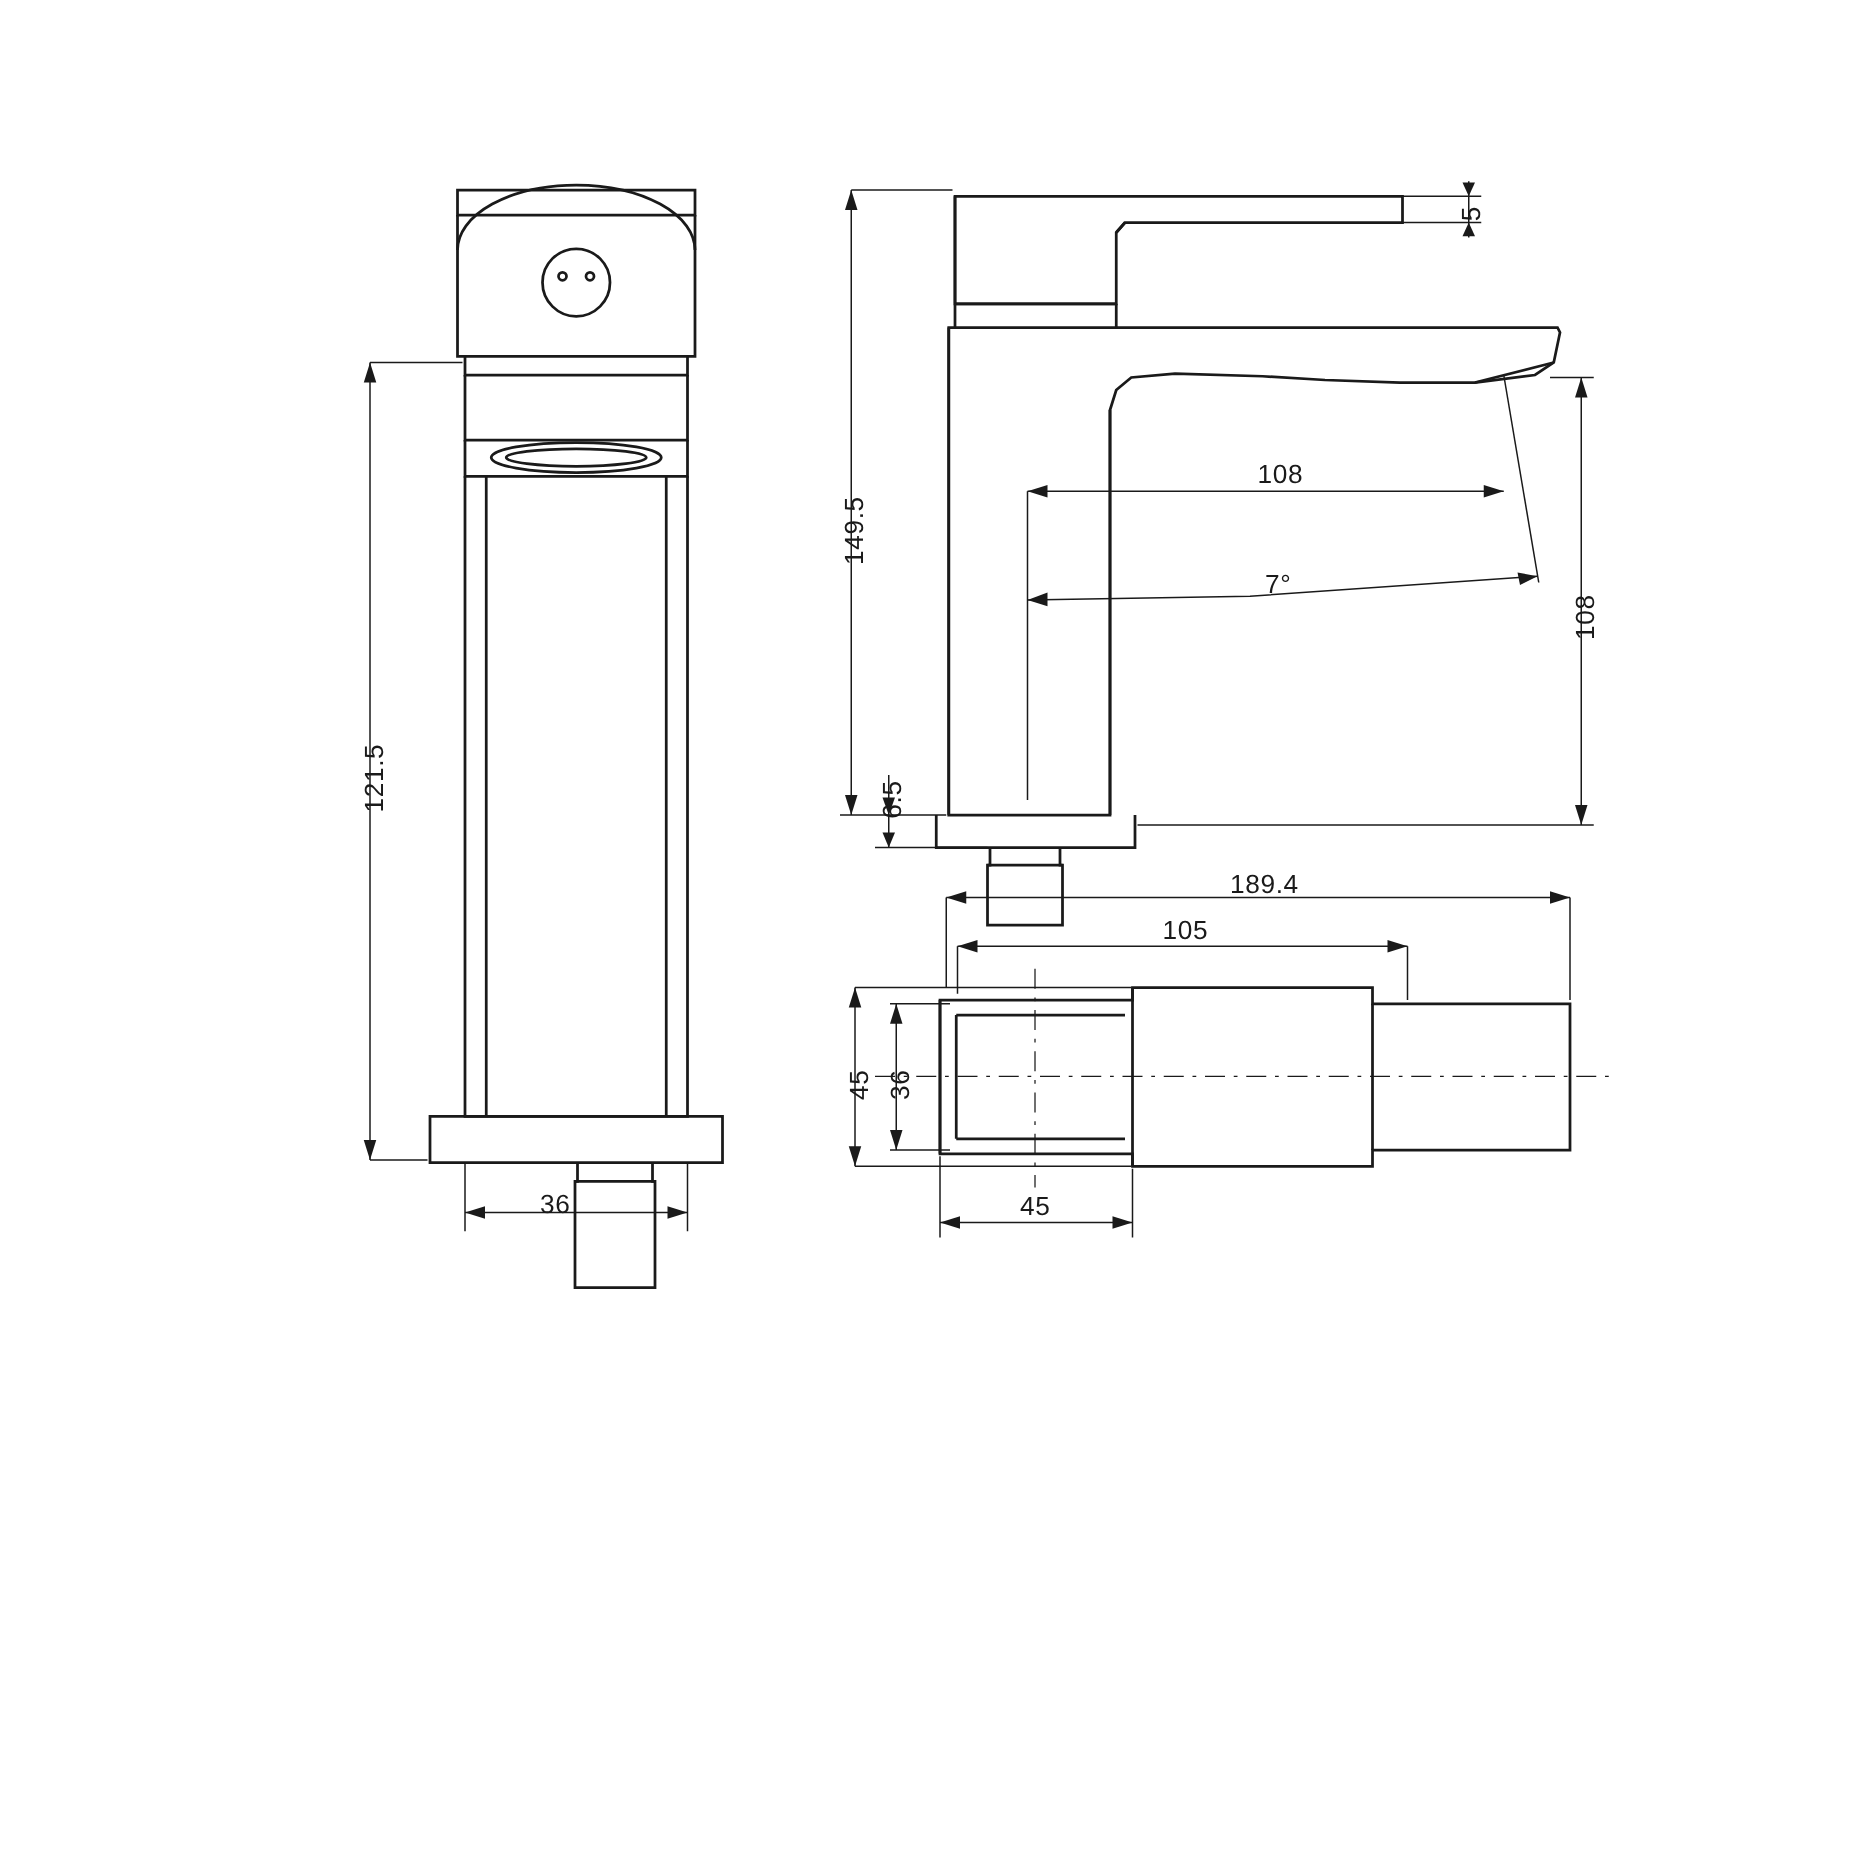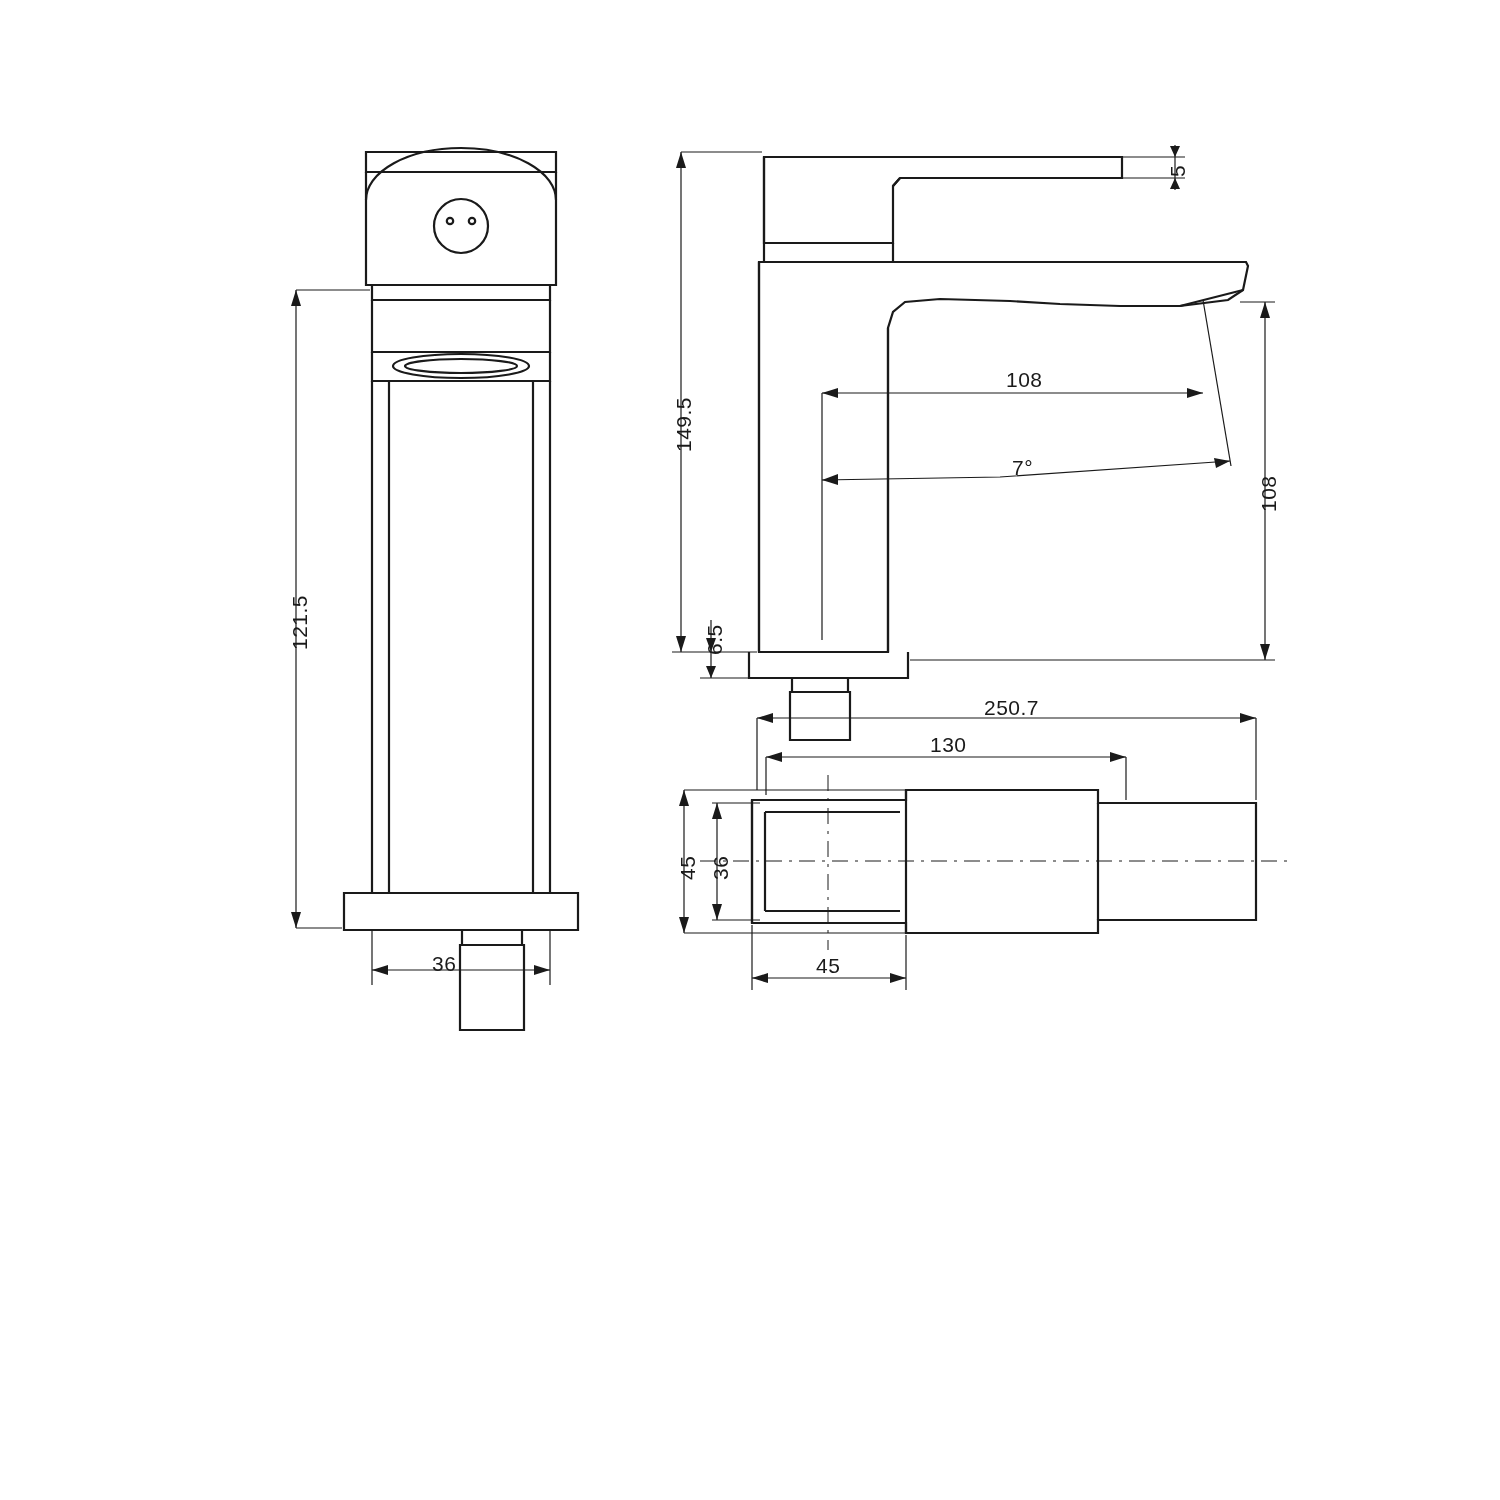--- a/index.html
+++ b/index.html
@@ -222,19 +222,19 @@
   <div class="dim-text rot90" style="left:288px; top:650px;">121.5</div>
   <div class="dim-text" style="left:432px; top:952px;">36</div>
 
   <div class="dim-text rot90" style="left:672px; top:452px;">149.5</div>
   <div class="dim-text rot90" style="left:703px; top:655px;">6.5</div>
   <div class="dim-text rot90" style="left:1166px; top:177px;">5</div>
   <div class="dim-text" style="left:1006px; top:368px;">108</div>
   <div class="dim-text rot90" style="left:1257px; top:512px;">108</div>
   <div class="dim-text" style="left:1012px; top:456px;">7°</div>
 
-  <div class="dim-text" style="left:984px; top:696px;">250.7</div>
-  <div class="dim-text" style="left:930px; top:733px;">130</div>
+  <div class="dim-text" style="left:984px; top:696px;">189.4</div>
+  <div class="dim-text" style="left:930px; top:733px;">105</div>
   <div class="dim-text rot90" style="left:676px; top:880px;">45</div>
   <div class="dim-text rot90" style="left:709px; top:880px;">36</div>
   <div class="dim-text" style="left:816px; top:954px;">45</div>
 
 </div>
 
 </body></html>

